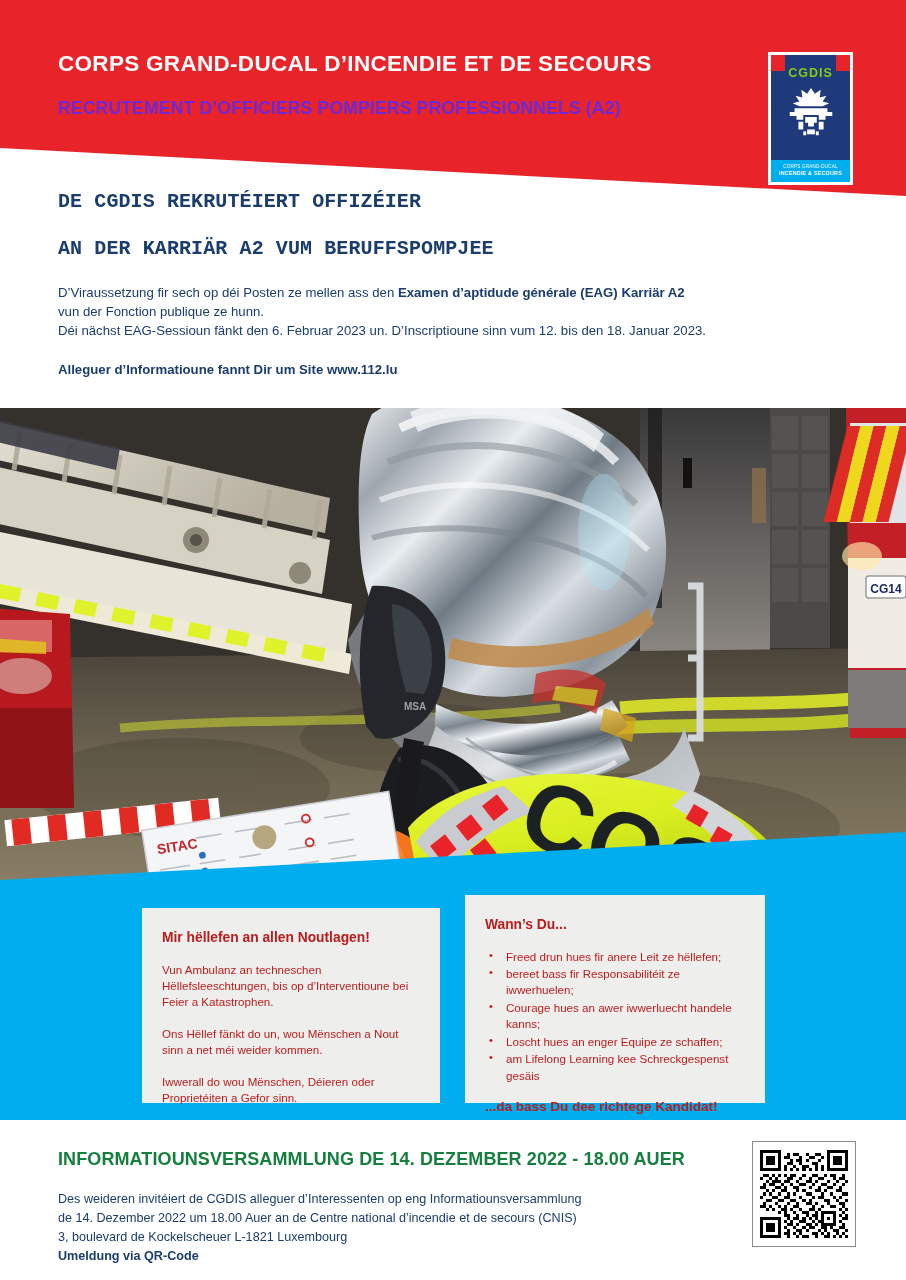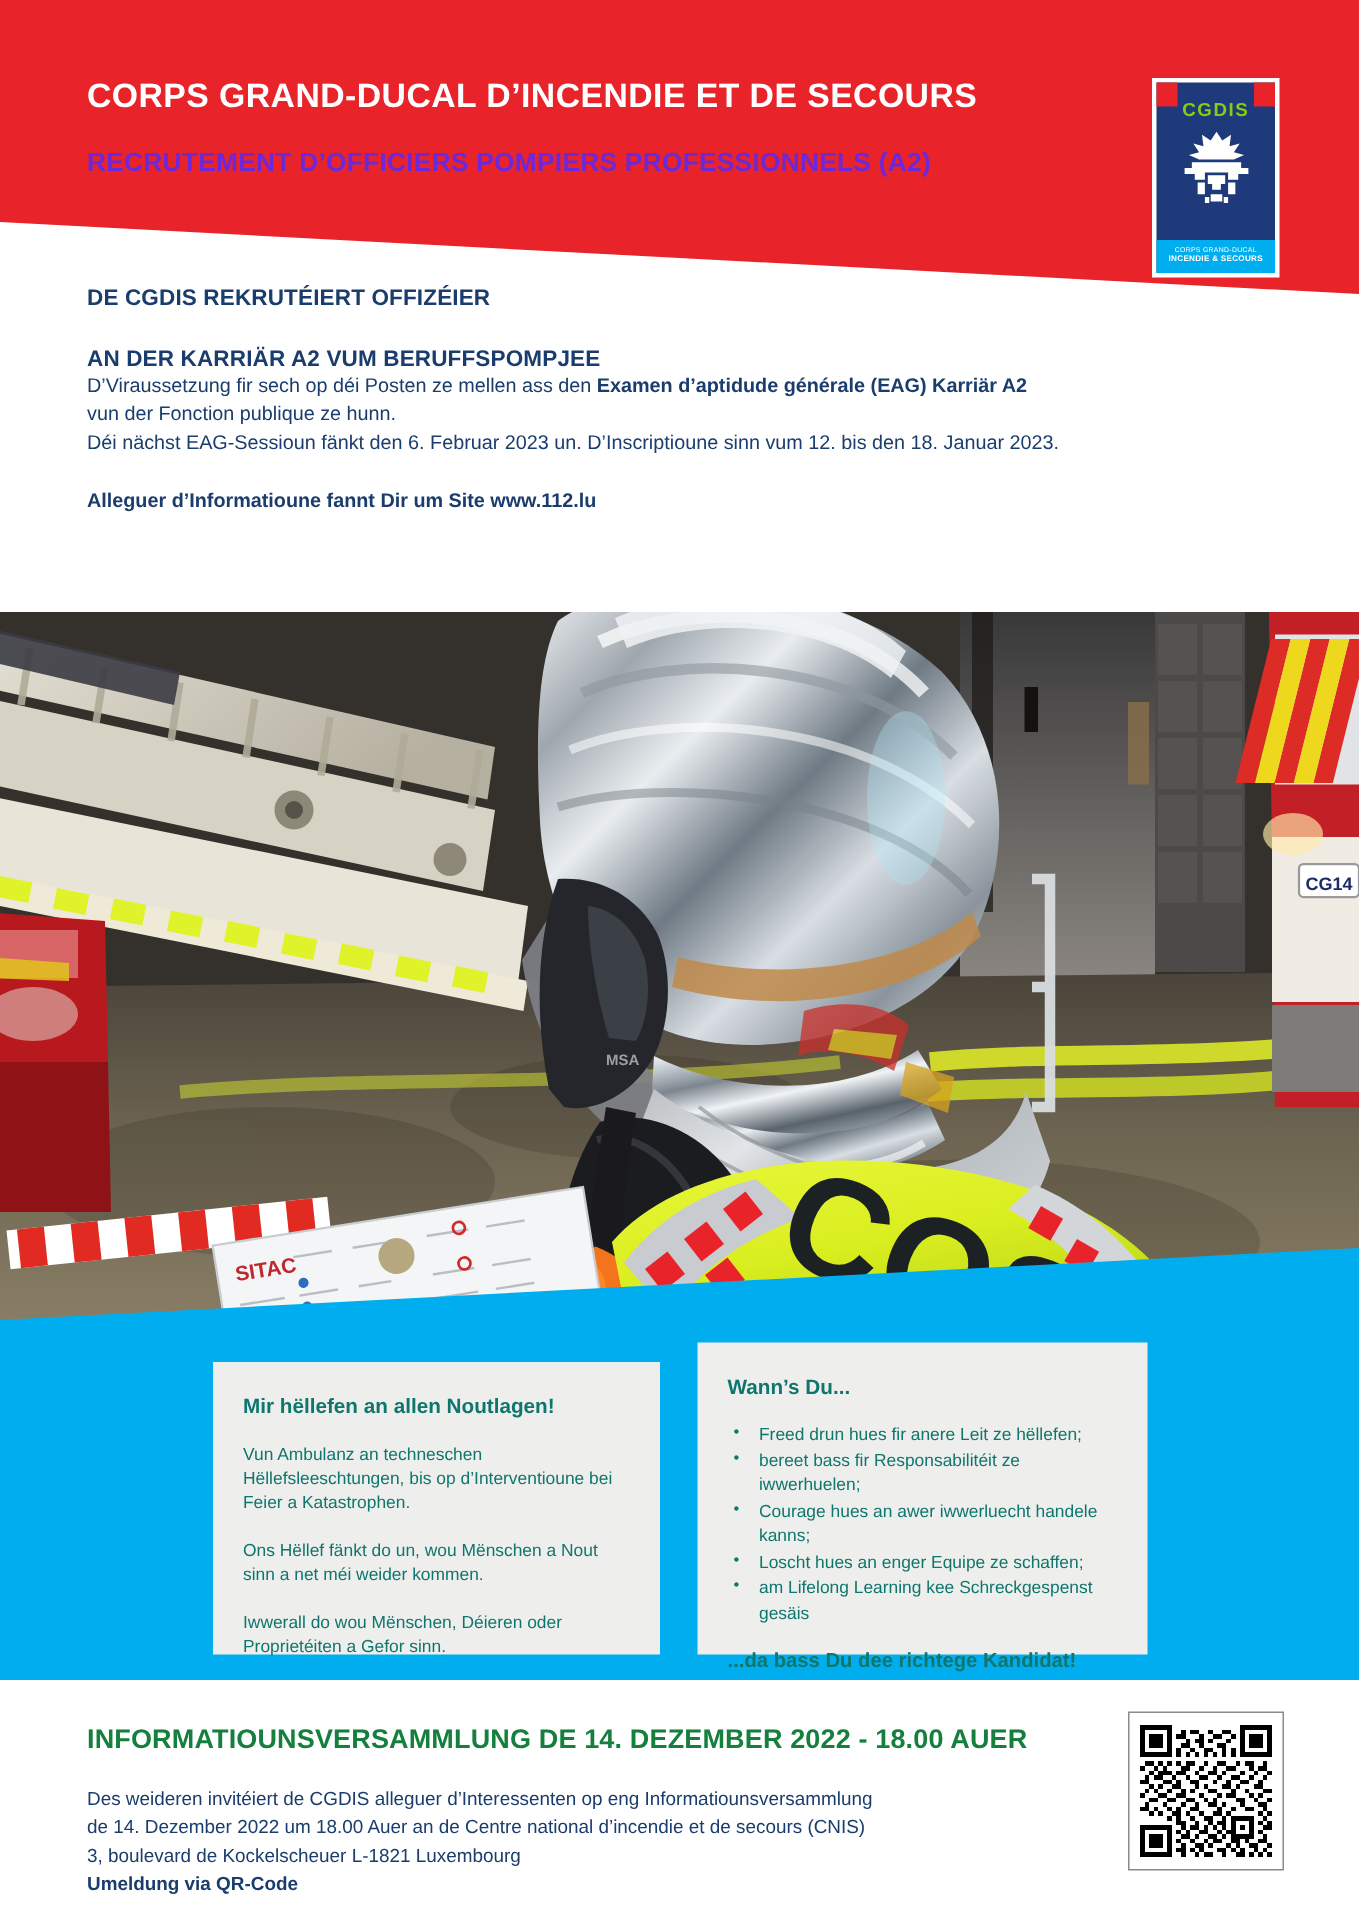--- a/index.html
+++ b/index.html
@@ -107,28 +107,30 @@
 
   
   .intro {
     position: absolute;
     left: 58px; top: 190px;
     width: 800px;
     color: #1A3D6D;
     z-index: 3;
   }
   .intro-h1, .intro-h2 {
-    font-size: 15px;
+    font-size: 20px;
     font-weight: bold;
     letter-spacing: 0.1px;
+    font-family: Liberation Mono, monospace;
   }
   .intro-h2 { margin-top: 24px; }
   .intro-para {
     font-size: 13.2px;
     line-height: 1.43;
+    margin-top: 24px;
     font-weight: normal;
   }
   .intro-para.second { margin-top: 19px; }
   .intro-note {
     font-size: 13.2px;
     font-weight: bold;
     margin-top: 21px;
   }
   .b { font-weight: bold; }
 
@@ -150,21 +152,21 @@
     width: 906px; height: 300px;
     background: #00AEEF;
     clip-path: polygon(0 60px, 906px 12px, 906px 300px, 0 300px);
     z-index: 3;
   }
   .box {
     position: absolute;
     background: #EEEEEC;
     z-index: 4;
     padding: 22px 20px 18px 20px;
-    color: #0f766e;
+    color: #b91c1c;
   }
   .box-left  { left: 142px; top: 908px; width: 298px; height: 195px; }
   .box-right { left: 465px; top: 895px; width: 300px; height: 208px; }
   .box-title {
     font-size: 13.8px;
     font-weight: bold;
     line-height: 1.2;
   }
   .box-para {
     font-size: 11.6px;

